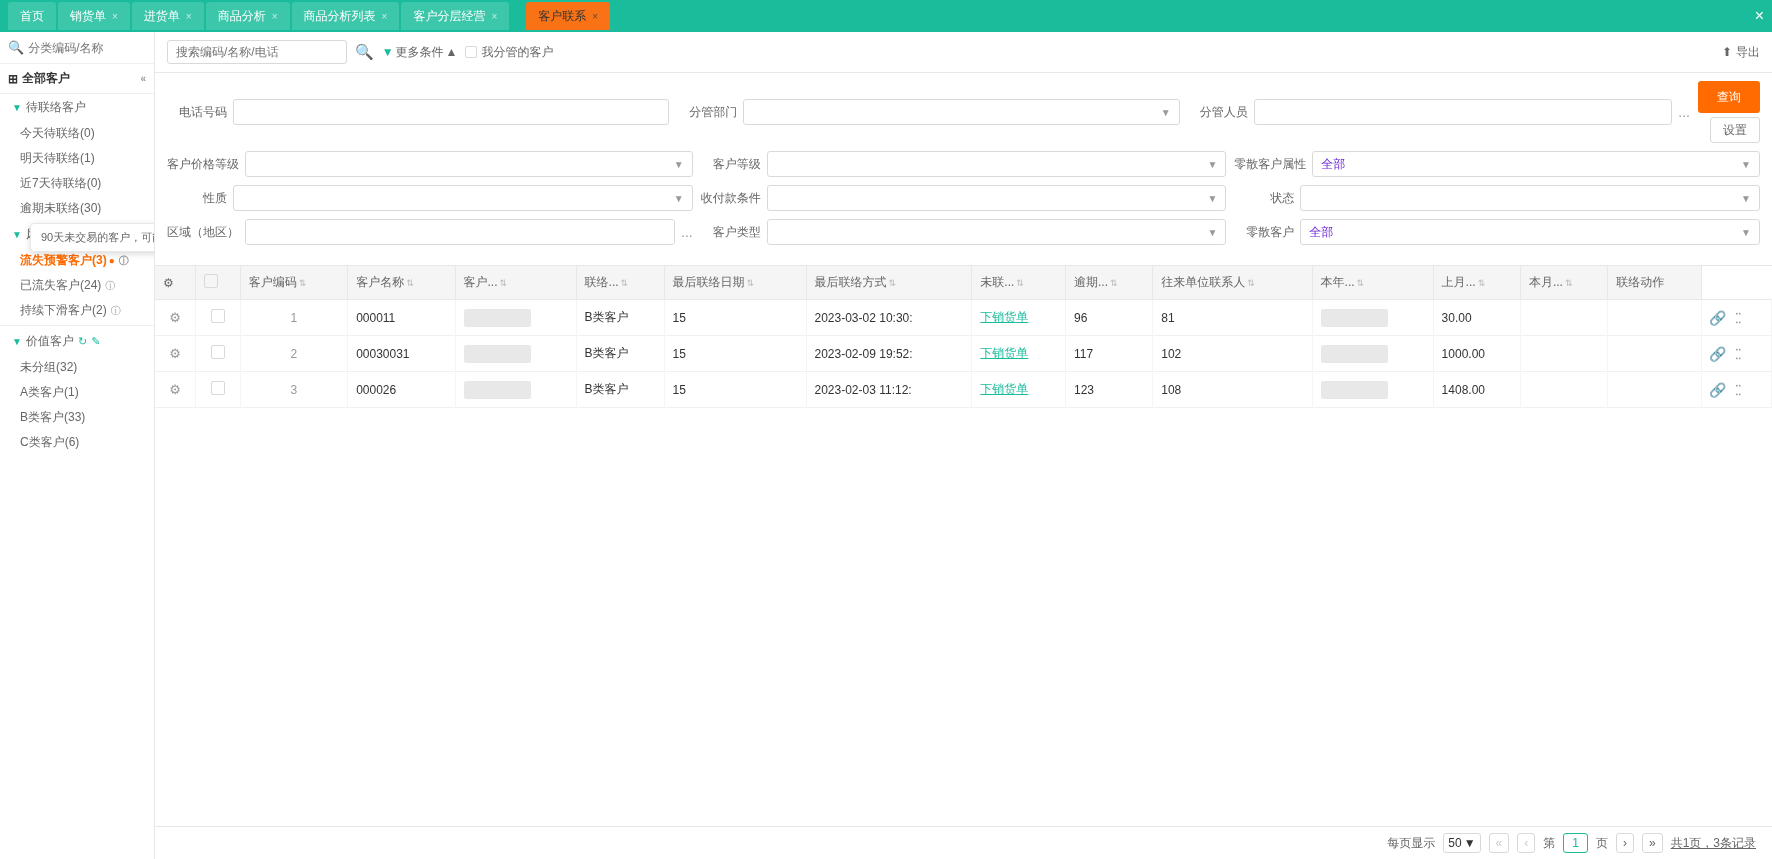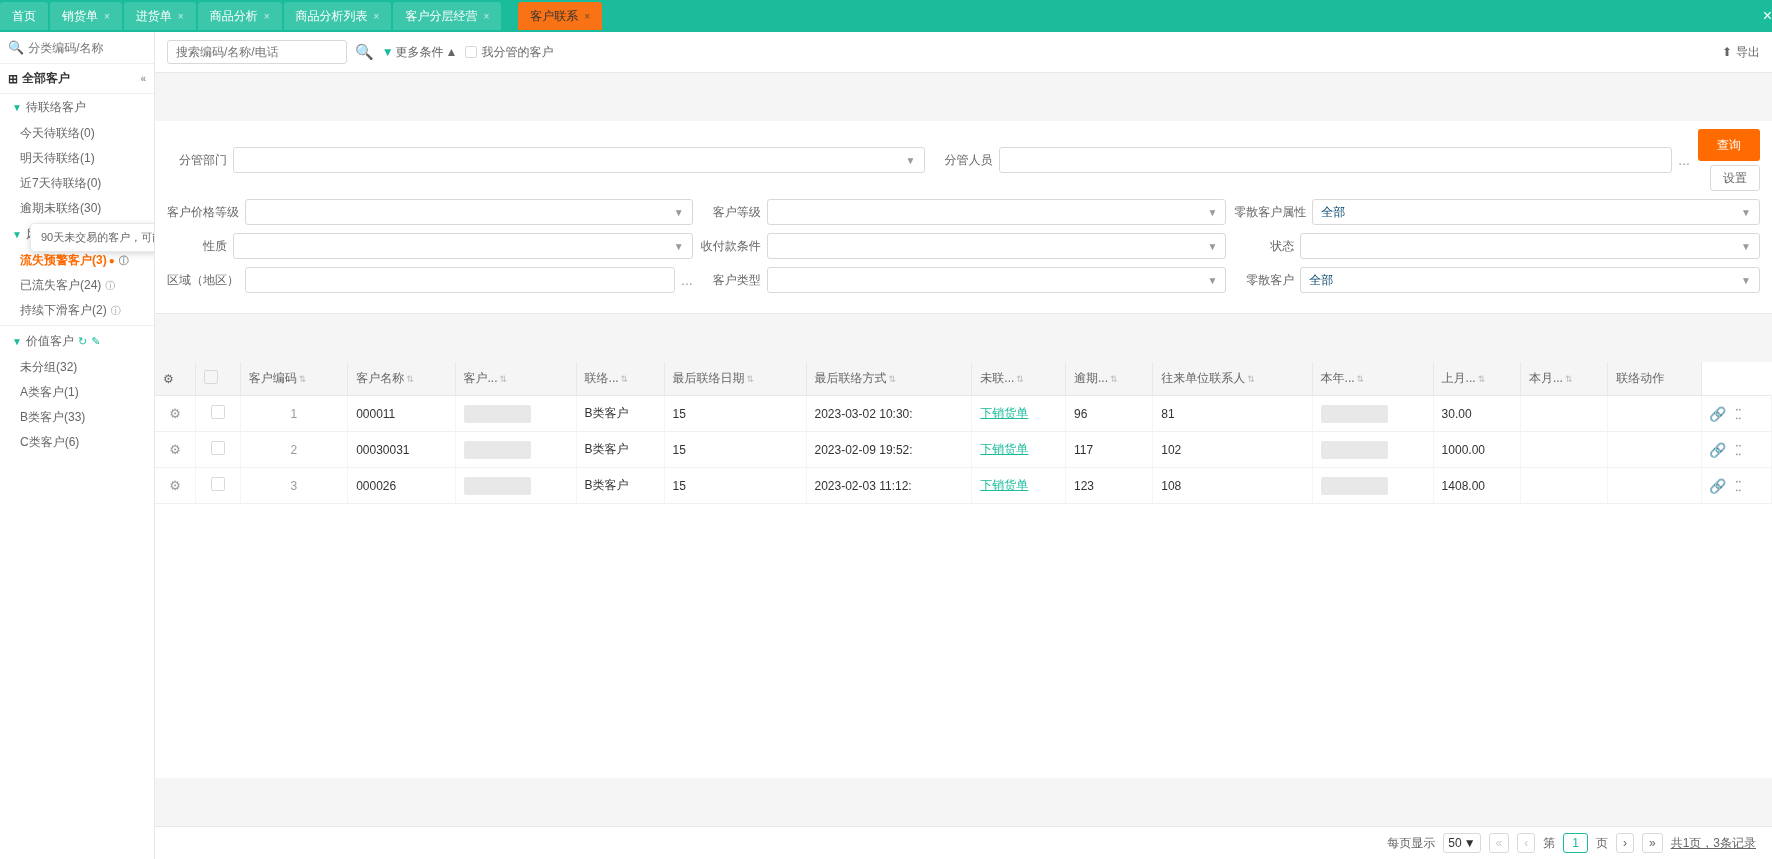--- a/index.html
+++ b/index.html
@@ -4,21 +4,21 @@
   <style>
     * { box-sizing: border-box; margin: 0; padding: 0; }
     body { font-family: 'Microsoft YaHei', Arial, sans-serif; font-size: 12px; background: #f5f5f5; color: #333; overflow: hidden; }
 
     
     .top-bar {
       background: #1abc9c;
       display: flex;
       align-items: center;
       height: 32px;
-      padding: 0 0;
+      padding: 0 8px;
       gap: 2px;
     }
     .tab-item {
       display: flex;
       align-items: center;
       padding: 0 12px;
       height: 28px;
       background: rgba(255,255,255,0.15);
       color: #fff;
       border-radius: 3px 3px 0 0;
@@ -145,21 +145,20 @@
       white-space: nowrap;
       box-shadow: 0 2px 6px rgba(0,0,0,0.15);
     }
 
     
     .content-area {
       flex: 1;
       display: flex;
       flex-direction: column;
       overflow: hidden;
-      gap: 48px;
     }
 
     
     .filter-bar {
       background: #fff;
       border-bottom: 1px solid #e8e8e8;
       padding: 8px 12px;
       display: flex;
       align-items: center;
       gap: 8px;
@@ -260,21 +259,21 @@
       padding: 4px 8px;
       font-size: 12px;
       background: #fff;
       height: 26px;
       display: flex;
       align-items: center;
       justify-content: space-between;
       cursor: pointer;
     }
     .filter-select .down-arrow { color: #999; font-size: 10px; }
-    .filter-select-value { color: #0c4a6e; font-size: 12px; }
+    .filter-select-value { color: #6d28d9; font-size: 12px; }
     .filter-more-btn {
       color: #999;
       cursor: pointer;
       font-size: 14px;
     }
     .action-btns {
       display: flex;
       flex-direction: column;
       gap: 4px;
       margin-left: auto;
@@ -545,20 +544,24 @@
         <div class="export-btn">
           <span>⬆</span>
           <span>导出</span>
         </div>
       </div>
     </div>
 
     <div class="advanced-filter">
 
       <div class="filter-row">
+        <div class="filter-cell">
+          <span class="filter-label">电话号码</span>
+          <input class="filter-input" type="text" style="">
+        </div>
         <div class="filter-cell">
           <span class="filter-label">分管部门</span>
           <div class="filter-select">
             <span class="filter-select-value"></span>
             <span class="down-arrow">▼</span>
           </div>
         </div>
         <div class="filter-cell">
           <span class="filter-label">分管人员</span>
           <div class="filter-select">

